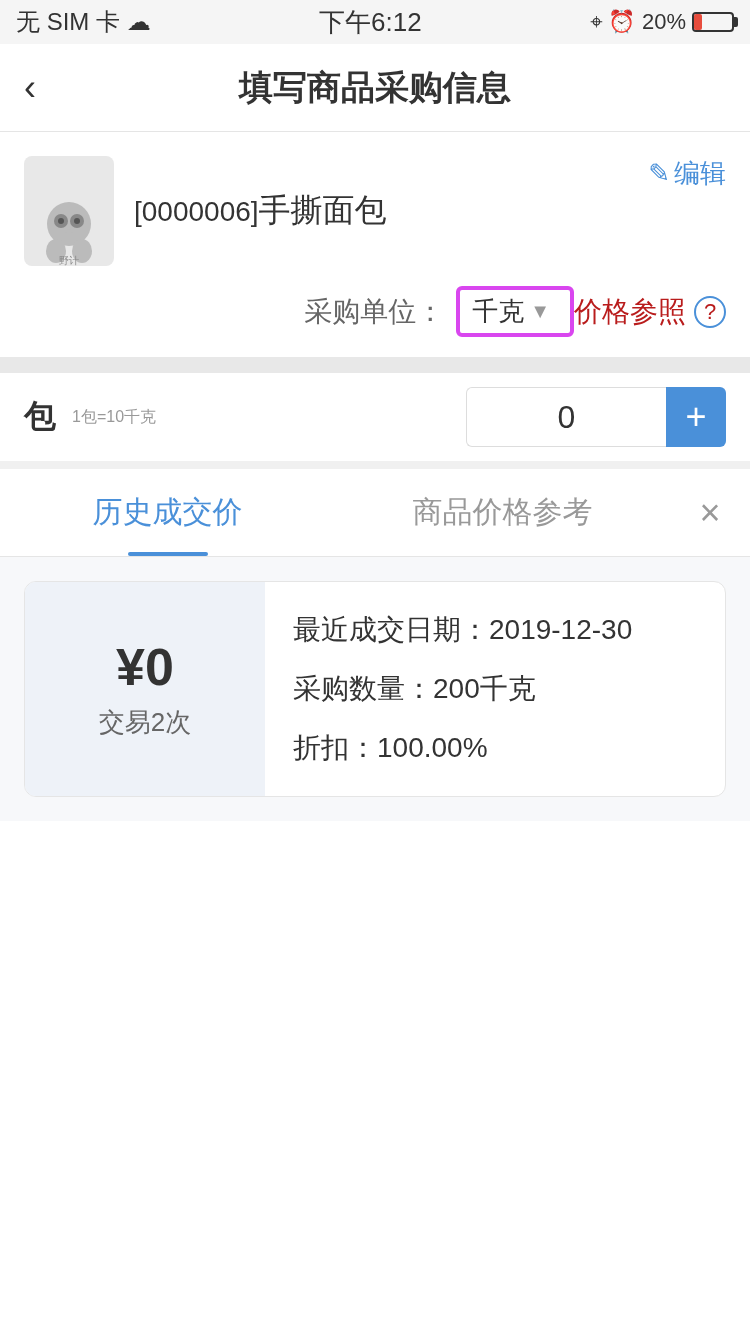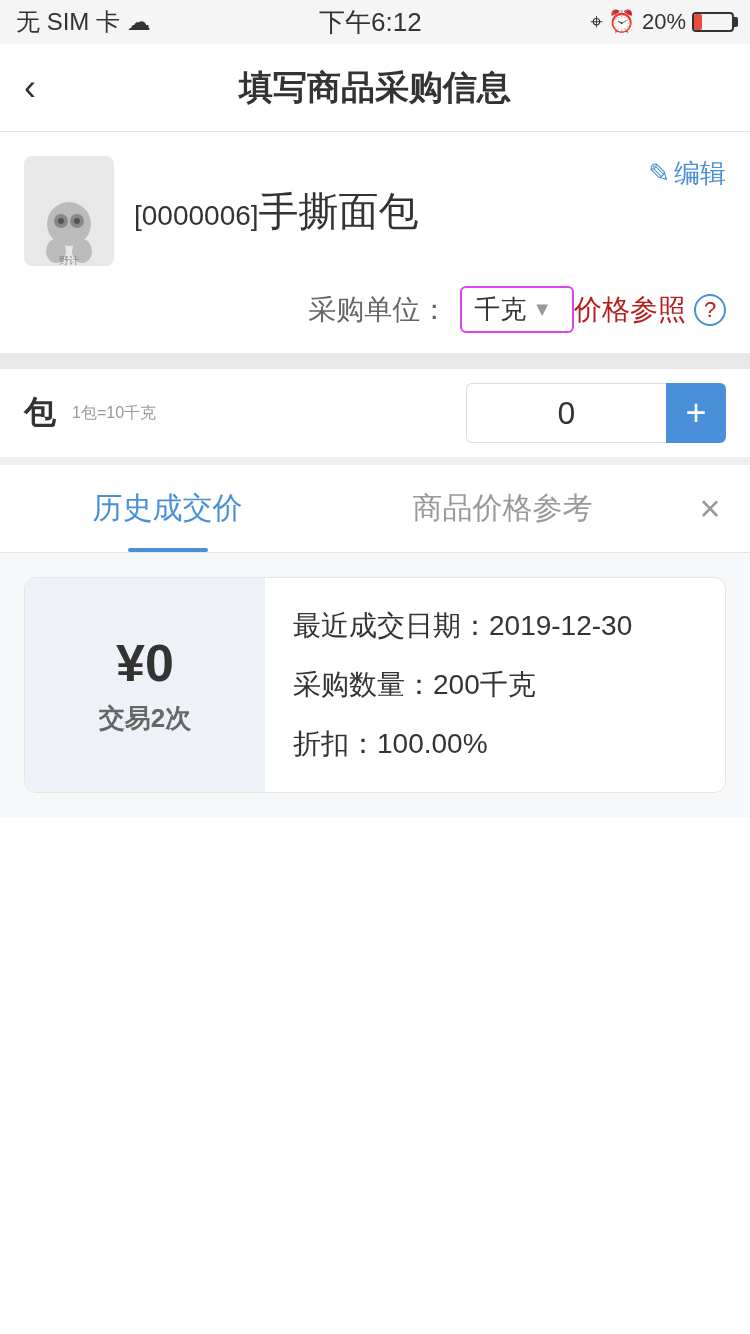--- a/index.html
+++ b/index.html
@@ -116,21 +116,21 @@
       justify-content: flex-end;
     }
     .unit-area {
       display: flex;
       align-items: center;
       gap: 12px;
       font-size: 28px;
       color: #666;
     }
     .unit-select {
-      border: 2px solid #d946ef;
+      border: 4px solid #d946ef;
       border-radius: 6px;
       padding: 4px 20px 4px 12px;
       font-size: 26px;
       color: #333;
       background: #fff;
       position: relative;
       display: flex;
       align-items: center;
       gap: 6px;
       cursor: pointer;
@@ -276,21 +276,20 @@
     }
     .price-value {
       font-size: 52px;
       font-weight: 600;
       color: #333;
     }
     .trade-count {
       font-size: 26px;
       color: #666;
       margin-top: 8px;
-      font-weight: bold;
     }
     .history-right {
       flex: 1;
       padding: 28px 28px;
       display: flex;
       flex-direction: column;
       justify-content: center;
       gap: 20px;
     }
     .history-detail-row {
@@ -340,21 +339,21 @@
           <circle cx="43" cy="25" r="7" fill="#888"></circle>
           <circle cx="27" cy="25" r="3" fill="#555"></circle>
           <circle cx="43" cy="25" r="3" fill="#555"></circle>
           <polygon points="35,32 31,38 39,38" fill="#bbb"></polygon>
           <ellipse cx="22" cy="55" rx="10" ry="12" fill="#bbb"></ellipse>
           <ellipse cx="48" cy="55" rx="10" ry="12" fill="#bbb"></ellipse>
           <text x="35" y="68" text-anchor="middle" font-size="10" fill="#888">野计</text>
         </svg>
       </div>
       <div>
-        <span style="font-size:28px;color:#333;">[0000006]</span><span style="font-size:40px;color:#333;font-weight:500;">手撕面包</span>
+        <span style="font-size:28px;color:#333;">[0000006]</span><span style="font-size:32px;color:#333;font-weight:500;">手撕面包</span>
       </div>
     </div>
     <div class="edit-btn">
       <span>✎</span>
       <span>编辑</span>
     </div>
   </div>
   <div class="product-bottom">
     <div class="unit-area">
       <span>采购单位：</span>

